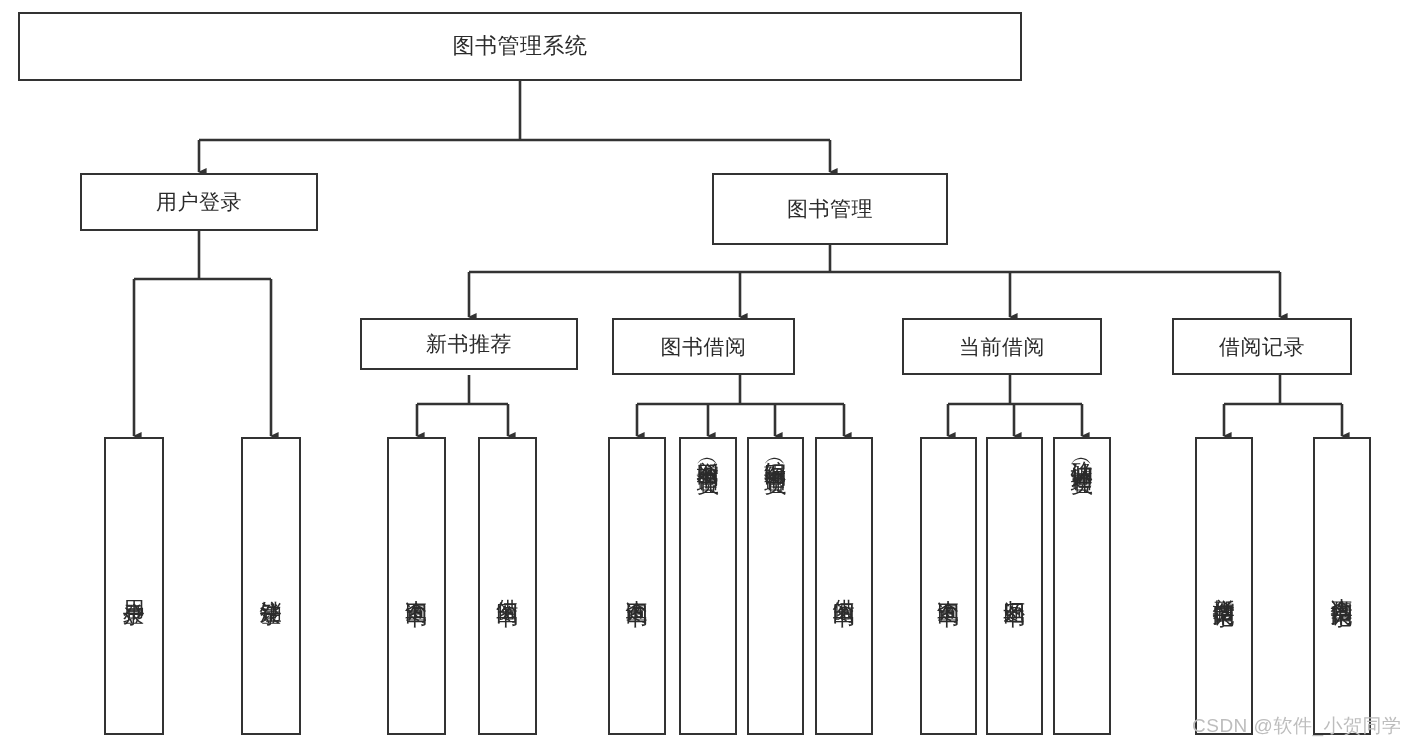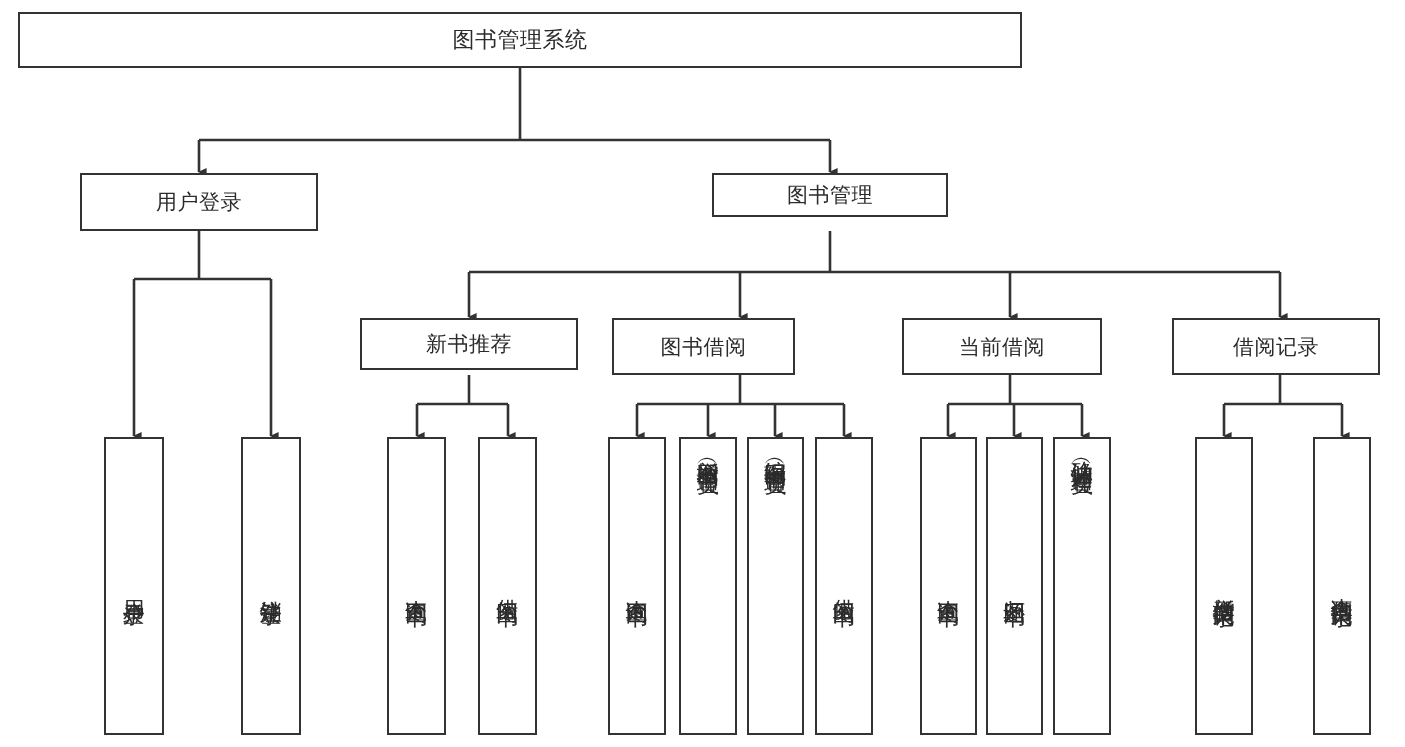--- a/index.html
+++ b/index.html
@@ -113,43 +113,43 @@
         <line x1="948" y1="404" x2="948" y2="436" marker-end="url(#arrowhead)"></line>
         <line x1="1014" y1="404" x2="1014" y2="436" marker-end="url(#arrowhead)"></line>
         <line x1="1082" y1="404" x2="1082" y2="436" marker-end="url(#arrowhead)"></line>
         <line x1="1280" y1="375" x2="1280" y2="404"></line>
         <line x1="1224" y1="404" x2="1342" y2="404"></line>
         <line x1="1224" y1="404" x2="1224" y2="436" marker-end="url(#arrowhead)"></line>
         <line x1="1342" y1="404" x2="1342" y2="436" marker-end="url(#arrowhead)"></line>
       </g>
   </svg>
 
-  <div class="node root" id="node-root" style="left: 18px; top: 12px; width: 1004px; height: 56px;">
+  <div class="node root" id="node-root" style="left: 18px; top: 12px; width: 1004px; height: 69px;">
     <span class="label">图书管理系统</span>
   </div>
 
   <div id="level2-layer">
       <div class="node level2" style="left: 80px; top: 173px; width: 238px; height: 58px;">
         <span class="label">用户登录</span>
       </div>
-      <div class="node level2" style="left: 712px; top: 173px; width: 236px; height: 44px;">
+      <div class="node level2" style="left: 712px; top: 173px; width: 236px; height: 72px;">
         <span class="label">图书管理</span>
       </div>
     </div>
   <div id="level3-layer">
       <div class="node level2" style="left: 360px; top: 318px; width: 218px; height: 52px;">
         <span class="label">新书推荐</span>
       </div>
       <div class="node level2" style="left: 612px; top: 318px; width: 183px; height: 57px;">
         <span class="label">图书借阅</span>
       </div>
       <div class="node level2" style="left: 902px; top: 318px; width: 200px; height: 57px;">
         <span class="label">当前借阅</span>
       </div>
-      <div class="node level2" style="left: 1172px; top: 318px; width: 208px; height: 57px;">
+      <div class="node level2" style="left: 1172px; top: 318px; width: 180px; height: 57px;">
         <span class="label">借阅记录</span>
       </div>
     </div>
   <div id="leaf-layer">
       <div class="node leaf centered" style="left: 104px; top: 437px; width: 60px; height: 298px;">
         <span class="label">用户登录</span>
       </div>
       <div class="node leaf centered" style="left: 241px; top: 437px; width: 60px; height: 298px;">
         <span class="label">注销登录</span>
       </div>
@@ -181,13 +181,14 @@
         <span class="label">确认归还（管理员）</span>
       </div>
       <div class="node leaf centered" style="left: 1195px; top: 437px; width: 58px; height: 298px;">
         <span class="label">新增借阅记录</span>
       </div>
       <div class="node leaf centered" style="left: 1313px; top: 437px; width: 58px; height: 298px;">
         <span class="label">查询借阅记录</span>
       </div>
     </div>
 
+  <div class="watermark" id="watermark" style="left: 1192px; top: 713px;">CSDN @软件_小贺同学</div>
 </div>
 
 </body></html>

